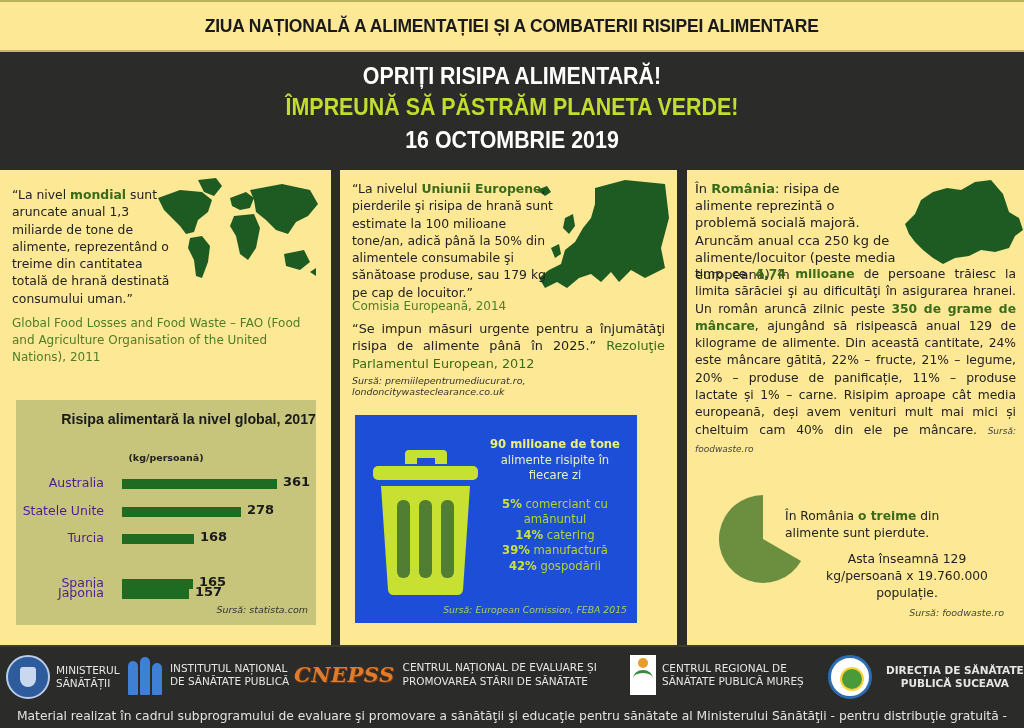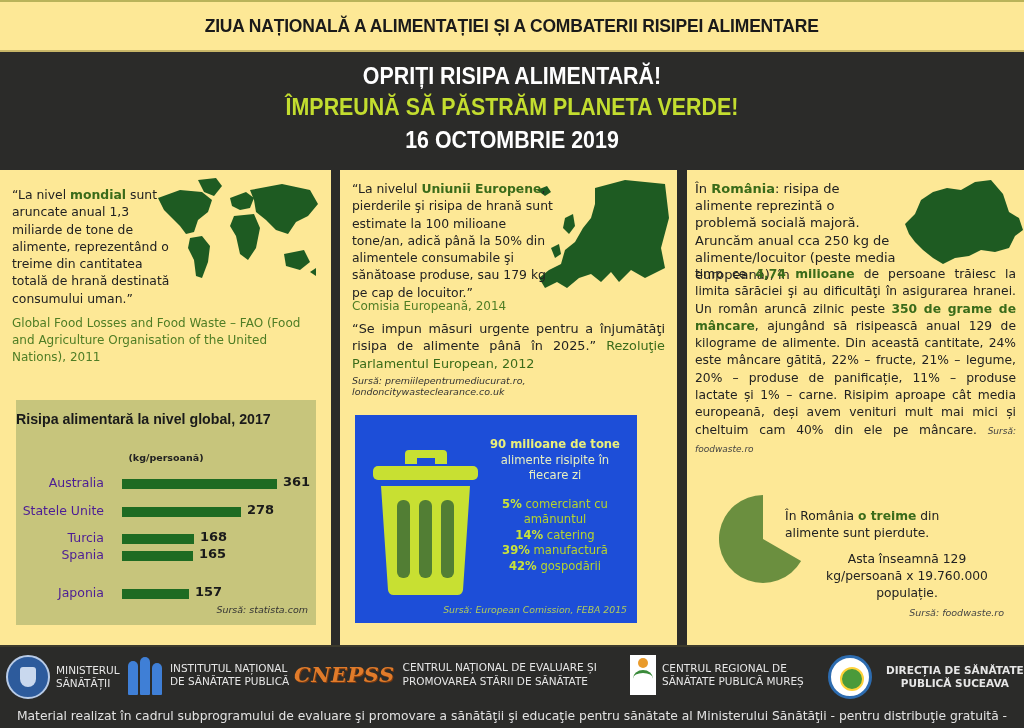--- a/index.html
+++ b/index.html
@@ -28,21 +28,21 @@
   .bold-green { color: #3a6b1a; font-weight: 700; }
   .src-green { color: #4f7d25; font-size: 12px; line-height: 17px; }
   .italic-src { font-style: italic; color: #444; font-size: 9px; }
 
   
   .p1 .quote { position: absolute; left: 12px; top: 16px; width: 170px; }
   .p1 .src-green { position: absolute; left: 12px; top: 145px; width: 305px; }
   .world-map { position: absolute; left: 150px; top: 6px; width: 172px; height: 114px; }
 
   .chart-box { position: absolute; left: 16px; top: 230px; width: 300px; height: 225px; background: #c7c57c; }
-  .chart-title { position: absolute; top: 10px; width: 100%; text-align: left; font-weight: 700;
+  .chart-title { position: absolute; top: 10px; width: 100%; text-align: right; font-weight: 700;
     font-size: 14.2px; line-height: 19px; color: #1a1a1a; font-family: "Liberation Sans", sans-serif; }
   .chart-unit { position: absolute; top: 52px; width: 100%; text-align: center; font-weight: 700; font-size: 9.5px; color: #222; }
   .bar-row { position: absolute; left: 0; width: 300px; height: 22px; }
   .bar-label { position: absolute; right: 212px; top: 2px; font-size: 12.5px; color: #4c1d95; white-space: nowrap; }
   .bar { position: absolute; left: 106px; top: 6px; height: 10px; background: #1e6b22; }
   .bar-val { position: absolute; top: 1px; font-weight: 700; font-size: 13px; color: #1a1a1a; }
   .chart-src { position: absolute; right: 8px; bottom: 10px; font-style: italic; font-size: 9.5px; color: #333; }
 
   
   .p2 .q1 { position: absolute; left: 12px; top: 10px; width: 205px; }
@@ -129,21 +129,21 @@
         <div class="bar-row" style="top: 100.5px;">
           <span class="bar-label">Statele Unite</span>
           <span class="bar" style="width:119px"></span>
           <span class="bar-val" style="left:231px">278</span>
         </div>
         <div class="bar-row" style="top: 128px;">
           <span class="bar-label">Turcia</span>
           <span class="bar" style="width:72px"></span>
           <span class="bar-val" style="left:184px">168</span>
         </div>
-        <div class="bar-row" style="top: 145px; padding-left: 16px;">
+        <div class="bar-row" style="top: 173px; padding-left: 16px;">
           <span class="bar-label">Spania</span>
           <span class="bar" style="width:71px"></span>
           <span class="bar-val" style="left:183px">165</span>
         </div>
         <div class="bar-row" style="top: 183px;">
           <span class="bar-label">Japonia</span>
           <span class="bar" style="width:67px"></span>
           <span class="bar-val" style="left:179px">157</span>
         </div>
       </div>

